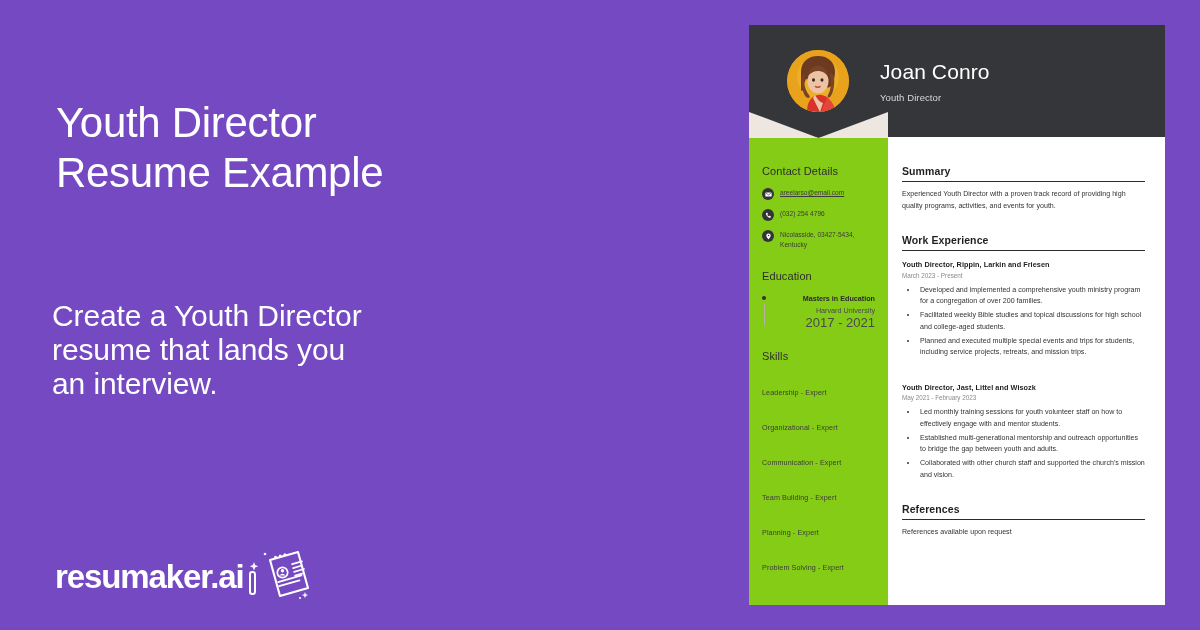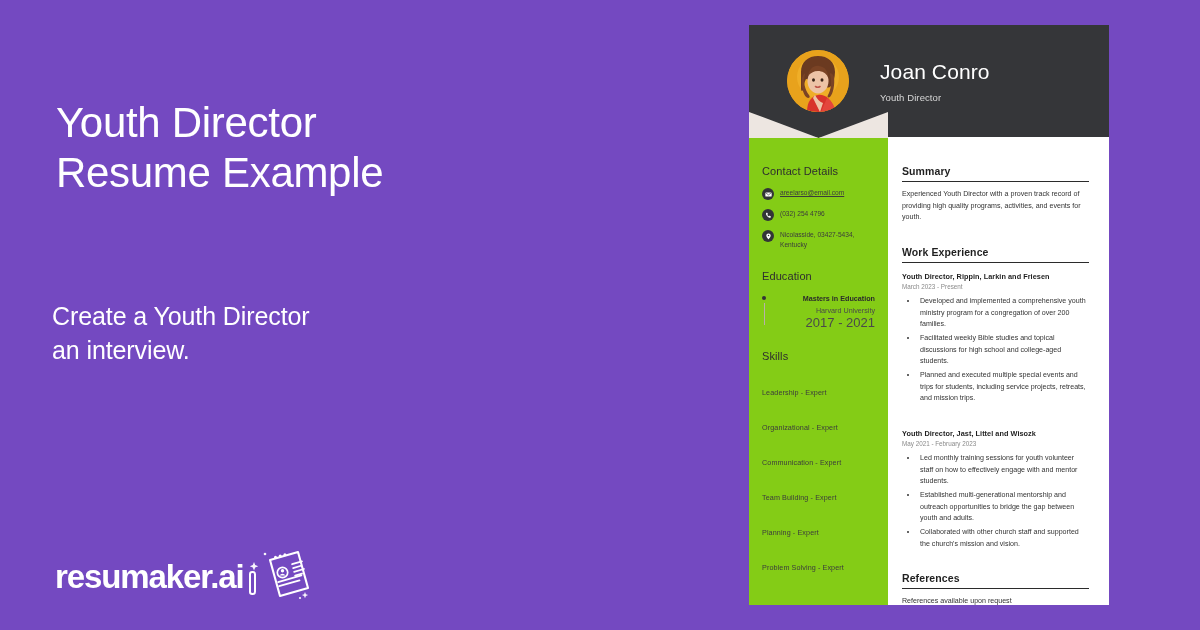--- a/index.html
+++ b/index.html
@@ -22,41 +22,41 @@
     color: #ffffff;
     font-size: 42px;
     line-height: 50px;
     font-weight: 400;
     letter-spacing: -0.3px;
   }
   .promo-sub {
     position: absolute; left: 52px; top: 299px;
     width: 420px;
     color: #ffffff;
-    font-size: 25px;
+    font-size: 30px;
     line-height: 34px;
     font-weight: 400;
     letter-spacing: -0.1px;
   }
   .brand {
     position: absolute; left: 55px; top: 548px;
     display: flex; align-items: center;
   }
   .brand-text {
     color: #ffffff;
     font-size: 33px;
     font-weight: 700;
     letter-spacing: -1.1px;
   }
   .brand-mark { margin-left: 4px; display: block; }
 
   
   .resume {
     position: absolute; left: 749px; top: 25px;
-    width: 360px; height: 580px;
+    width: 416px; height: 580px;
     background: #ffffff;
     overflow: hidden;
   }
 
   .r-header {
     position: relative;
     height: 112px;
     background: #353639;
     display: flex; align-items: center;
   }
@@ -144,20 +144,21 @@
 
 <div class="promo">
 
   <div class="promo-headline">
     <div>Youth Director</div>
     <div>Resume Example</div>
   </div>
 
   <div class="promo-sub">
     <div>Create a Youth Director</div>
+    <div>resume that lands you</div>
     <div>an interview.</div>
   </div>
 
   <div class="brand">
     <span class="brand-text">resumaker.ai</span>
     <span class="brand-mark">
       <svg width="62" height="54" viewBox="0 0 62 54" fill="none">
         <g stroke="#ffffff" stroke-width="2.1" fill="none" stroke-linejoin="round">
           <path d="M22 12 L50 4 L60 40 L32 48 Z"></path>
         </g>

